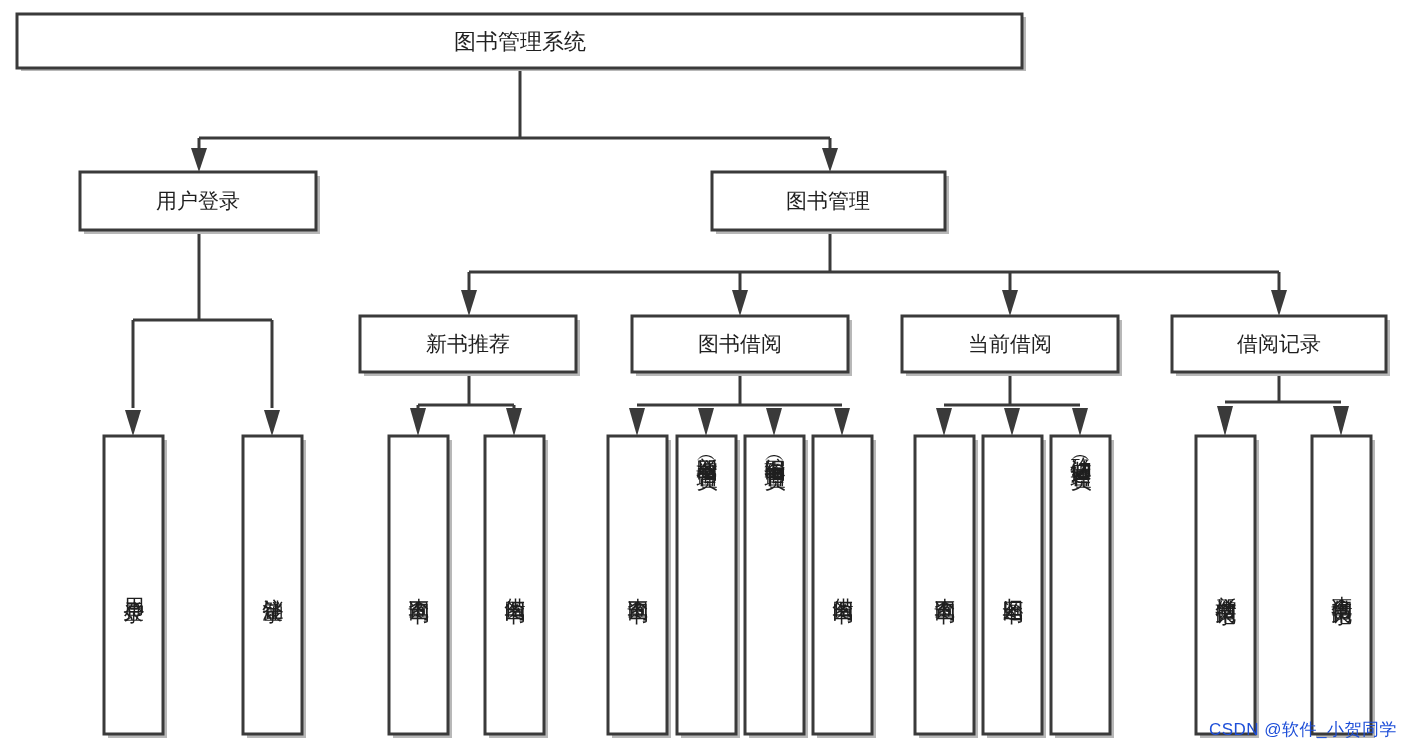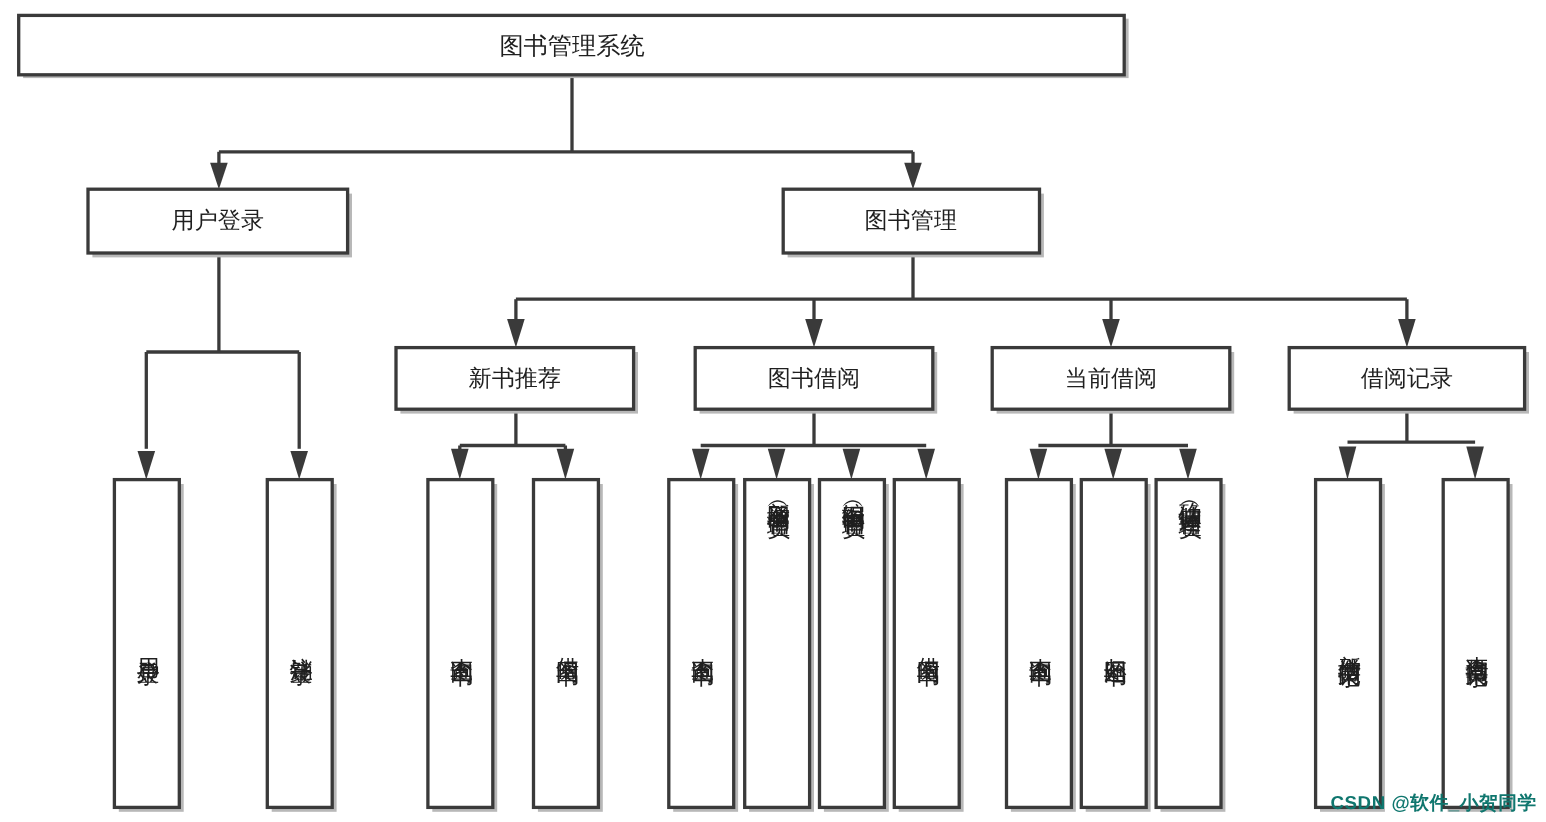--- a/index.html
+++ b/index.html
@@ -74,24 +74,23 @@
     letter-spacing: 2px;
     white-space: nowrap;
     text-align: center;
   }
   .watermark {
     position: absolute;
     right: 8px;
     bottom: 6px;
     font-family: "Liberation Sans", "DejaVu Sans", sans-serif;
     font-size: 17px;
-    color: #0f766e;
+    color: #1d4ed8;
     letter-spacing: 0.5px;
     user-select: none;
-    font-weight: bold;
   }
 </style>
 </head>
 <body>
 
 <div id="diagram-root">
 
   <svg class="diagram-canvas" viewBox="0 0 1405 747">
 
     <g>

